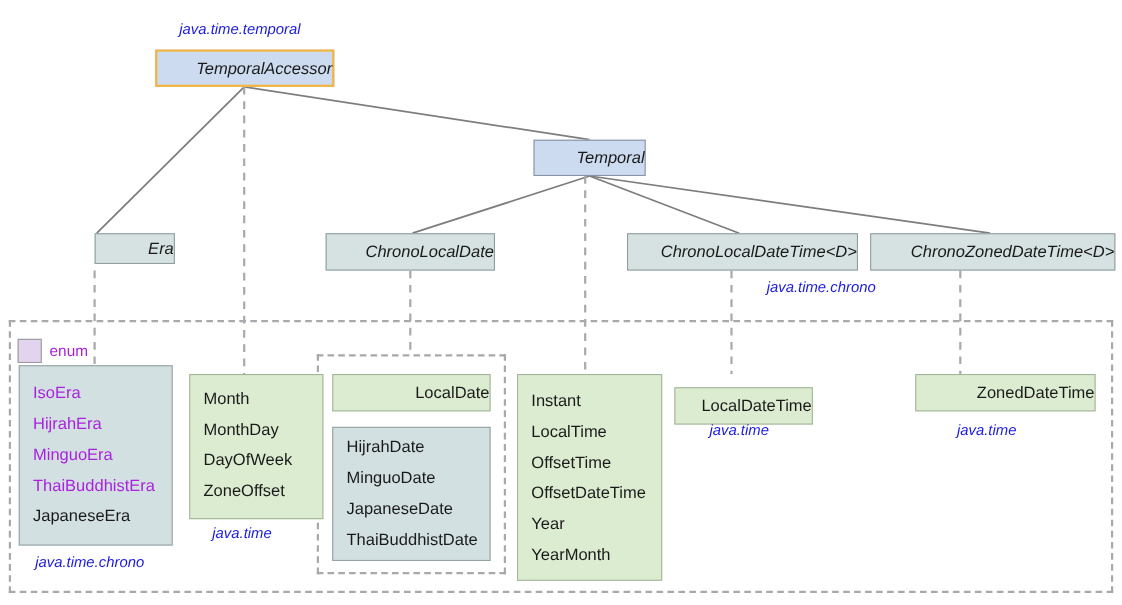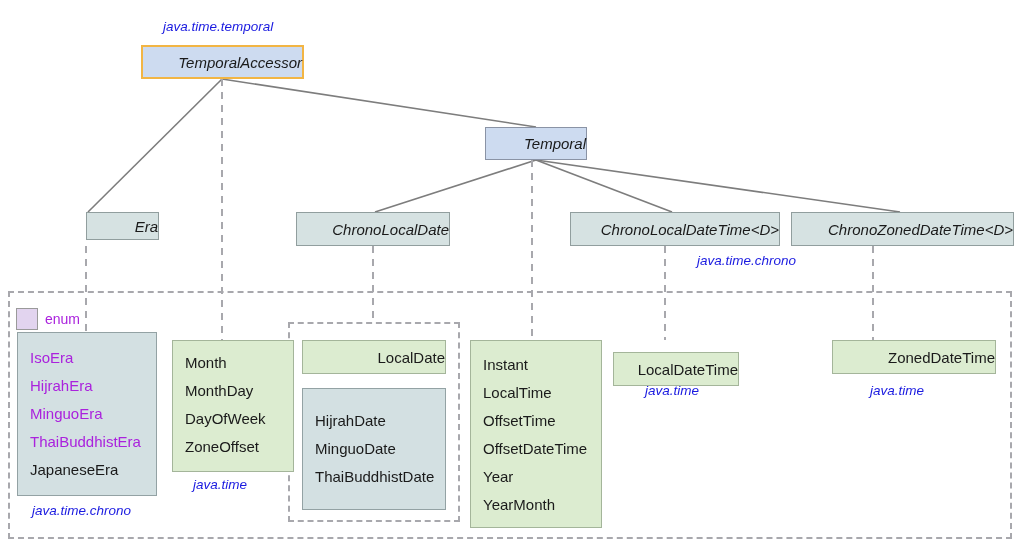--- a/index.html
+++ b/index.html
@@ -201,20 +201,21 @@
   </div>
   <div class="pkg" style="left:193px; top:477px;">java.time</div>
 
   <div class="node green" style="left:302px; top:340px; width:144px; height:34px; justify-content:flex-end; padding-left:24px;">
     <span>LocalDate</span>
   </div>
 
   <div class="listbox blue-list node" style="left:302px; top:388px; width:144px; height:122px; display:flex; justify-content:center; align-items:flex-start;">
     <div class="row">HijrahDate</div>
     <div class="row">MinguoDate</div>
+    <div class="row">JapaneseDate</div>
     <div class="row">ThaiBuddhistDate</div>
   </div>
 
   <div class="listbox green node" style="left:470px; top:340px; width:132px; height:188px; display:flex; flex-direction:column; justify-content:flex-start; align-items:flex-start;">
     <div class="row">Instant</div>
     <div class="row">LocalTime</div>
     <div class="row">OffsetTime</div>
     <div class="row">OffsetDateTime</div>
     <div class="row">Year</div>
     <div class="row">YearMonth</div>

